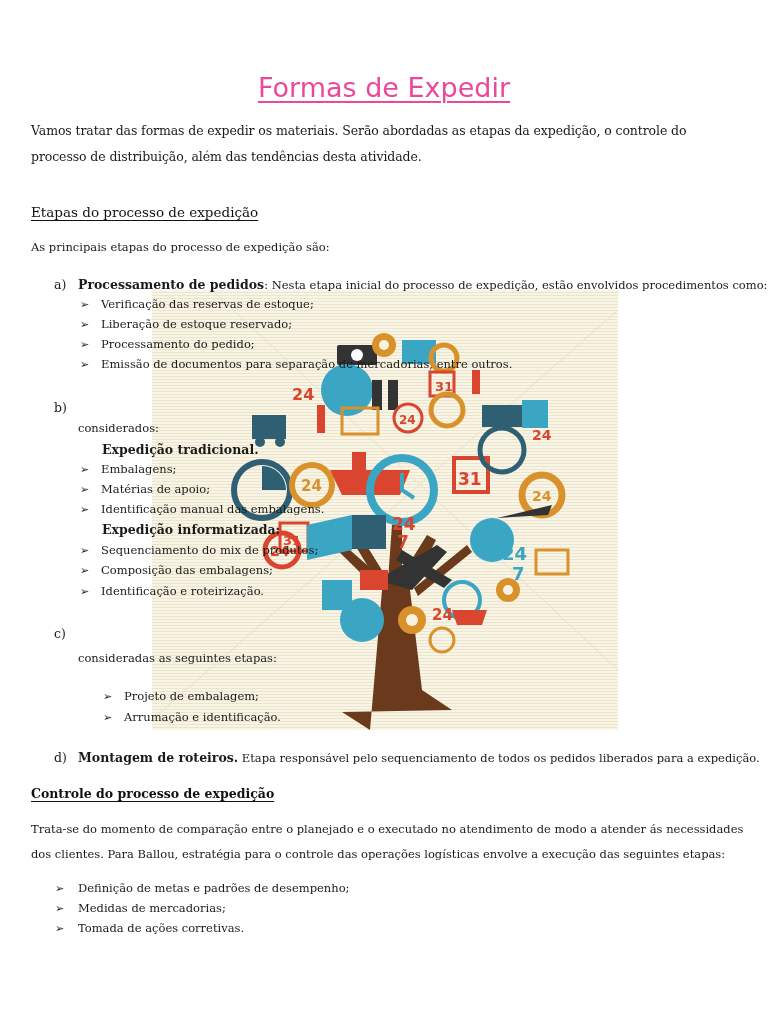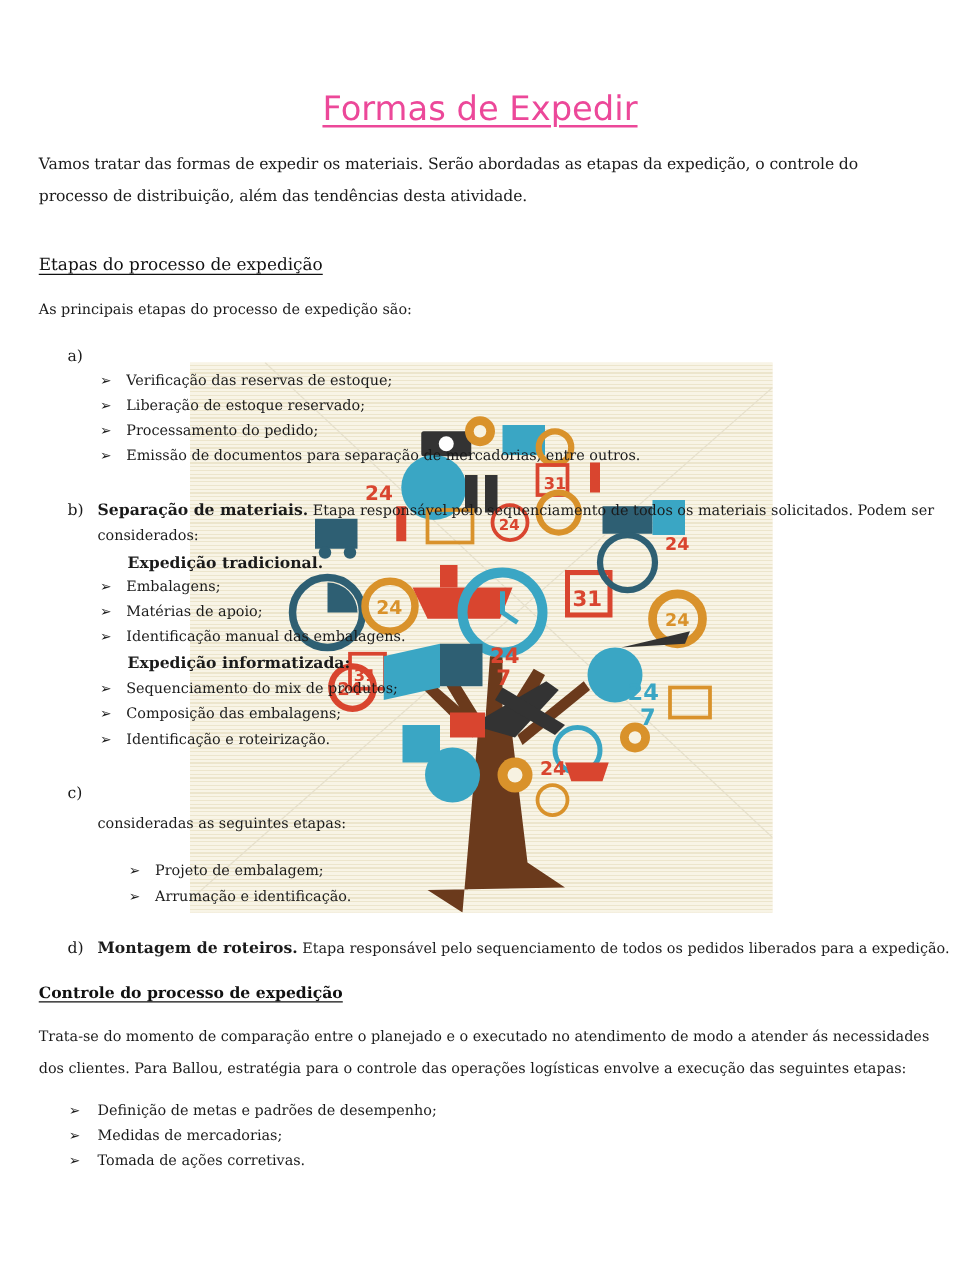--- a/index.html
+++ b/index.html
@@ -119,32 +119,32 @@
 
   <div class="t title"><span>Formas de Expedir</span></div>
 
   <div class="t p" style="left:31px; top:123px;">Vamos tratar das formas de expedir os materiais. Serão abordadas as etapas da expedição, o controle do</div>
   <div class="t h" style="left:31px; top:204px;">Etapas do processo de expedição</div>
 
   <div class="t p" style="left:31px; top:149px;">processo de distribuição, além das tendências desta atividade.</div>
   <div class="t small" style="left:31px; top:240px;">As principais etapas do processo de expedição são:</div>
 
   <div class="marker" style="left:54px; top:277px;">a)</div>
+  <div class="t small" style="left:78px; top:277px;"><b style="font-size:12.5px">Processamento de pedidos</b><span>: Nesta etapa inicial do processo de expedição, estão envolvidos procedimentos como:</span></div>
 
   <div class="arrow" style="left:80px; top:298px;">➢</div>
   <div class="t small" style="left:101px; top:297px;">Verificação das reservas de estoque;</div>
   <div class="arrow" style="left:80px; top:318px;">➢</div>
   <div class="t small" style="left:101px; top:317px;">Liberação de estoque reservado;</div>
   <div class="arrow" style="left:80px; top:338px;">➢</div>
   <div class="t small" style="left:101px; top:337px;">Processamento do pedido;</div>
   <div class="arrow" style="left:80px; top:358px;">➢</div>
   <div class="t small" style="left:101px; top:357px;">Emissão de documentos para separação de mercadorias, entre outros.</div>
 
   <div class="marker" style="left:54px; top:400px;">b)</div>
-  <div class="t small" style="left:78px; top:400px;"><b style="font-size:12.5px">Separação de materiais.</b><span> Etapa responsável  pelo sequenciamento de todos os materiais solicitados. Podem ser</span></div>
   <div class="t small" style="left:78px; top:421px;">considerados:</div>
 
   <div class="t" style="left:102px; top:442px; font-size:12.5px; font-weight:bold;">Expedição tradicional.</div>
   <div class="arrow" style="left:80px; top:463px;">➢</div>
   <div class="t small" style="left:101px; top:462px;">Embalagens;</div>
   <div class="arrow" style="left:80px; top:483px;">➢</div>
   <div class="t small" style="left:101px; top:482px;">Matérias de apoio;</div>
   <div class="arrow" style="left:80px; top:503px;">➢</div>
   <div class="t small" style="left:101px; top:502px;">Identificação manual das embalagens.</div>
 

